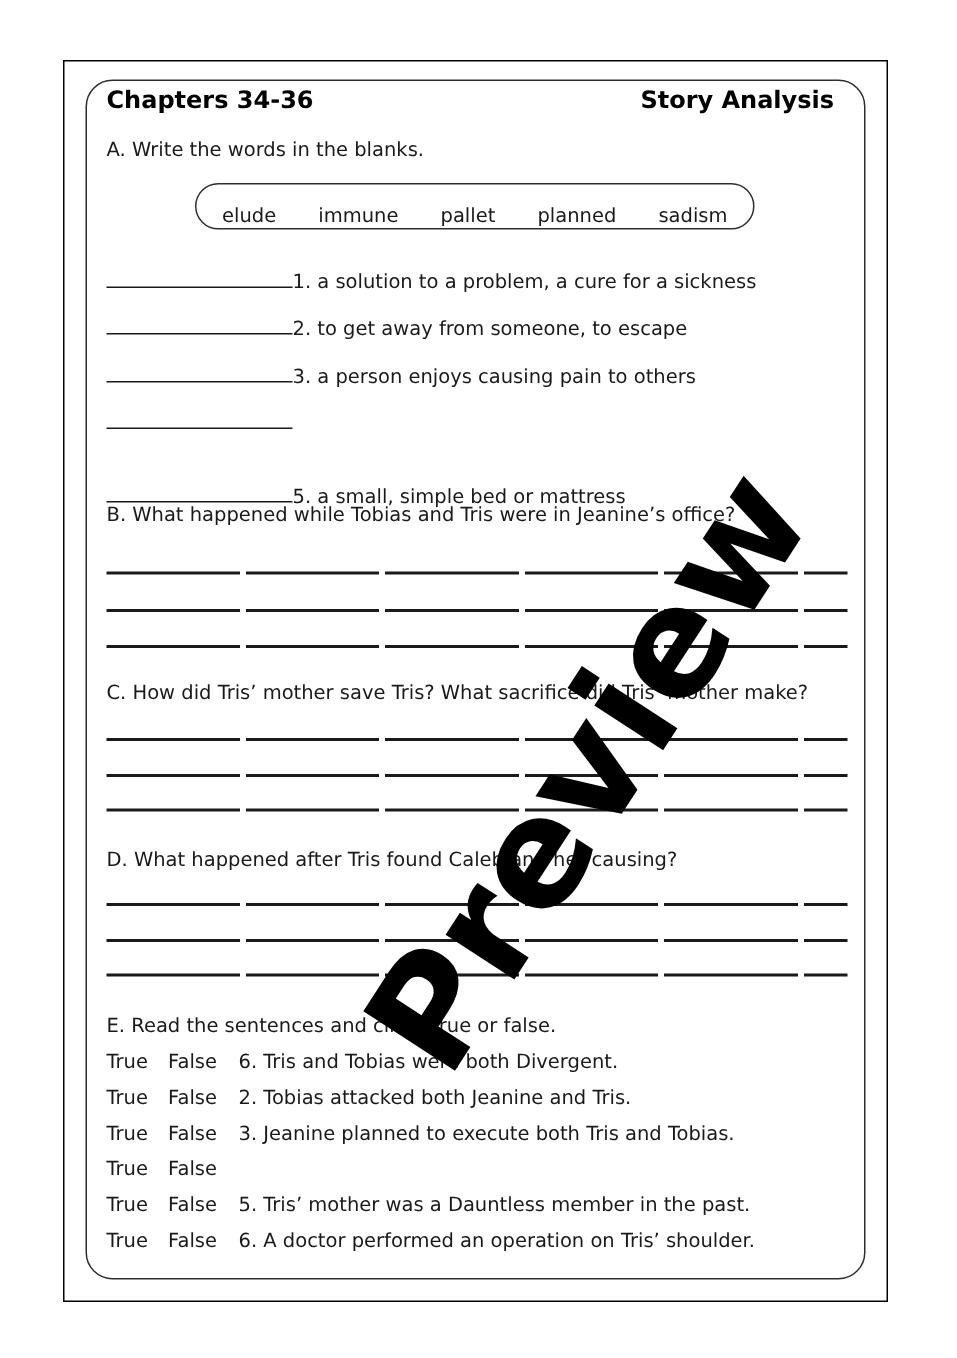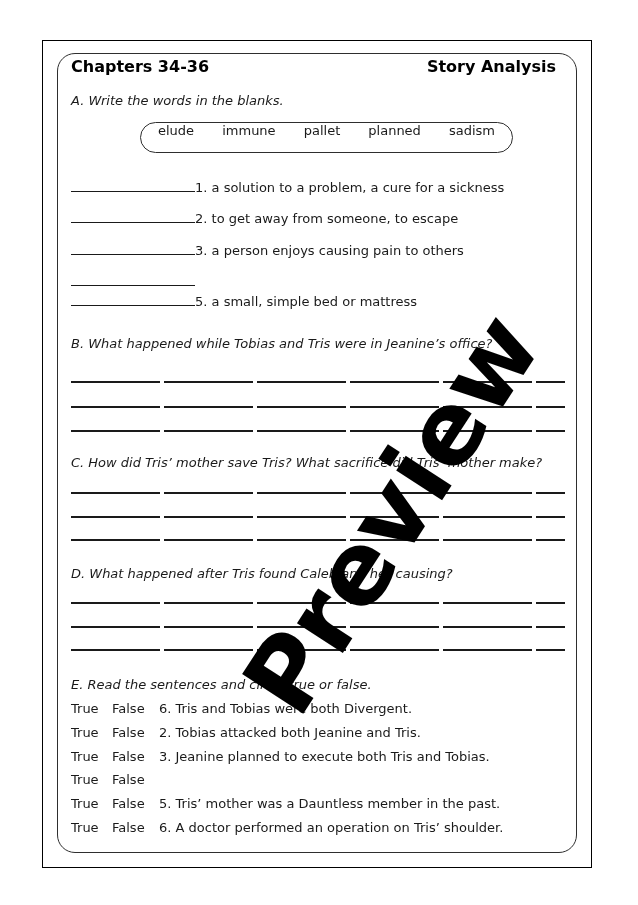--- a/index.html
+++ b/index.html
@@ -20,26 +20,26 @@
     position:absolute;left:57px;top:53px;width:520px;height:800px;
     border:1.5px solid #2e2e2e;
     border-radius:18px;
     box-sizing:border-box;
   }
   .hdr{
     position:absolute;left:71px;top:57px;width:485px;
     display:flex;justify-content:space-between;
     font-size:16px;font-weight:bold;color:#000;
   }
-  .txt{position:absolute;left:71px;font-size:13px;line-height:16px;font-style:italic;}
+  .txt{position:absolute;left:71px;font-size:13px;line-height:16px;}
   .word-bank{
-    position:absolute;left:140px;top:122px;width:373px;height:31px;
+    position:absolute;left:130px;top:122px;width:373px;height:31px;
     border:1.4px solid #2e2e2e;border-radius:15.5px;
     box-sizing:border-box;
-    display:flex;align-items:flex-start;justify-content:space-between;
+    display:flex;align-items:flex-end;justify-content:space-between;
     padding:0 17px;
     font-size:13px;
     gap:28px;
   }
   .vocab-row{
     position:absolute;left:71px;width:500px;
     font-size:13px;line-height:16px;white-space:nowrap;
   }
   .blank{
     display:inline-block;width:124px;height:14px;
@@ -83,21 +83,21 @@
     <span>immune</span>
     <span>pallet</span>
     <span>planned</span>
     <span>sadism</span>
   </div>
 
   <div class="vocab-row" style="top:177px;"><span class="blank"></span><span>1. a solution to a problem, a cure for a sickness</span></div>
   <div class="vocab-row" style="top:208px;"><span class="blank"></span><span>2. to get away from someone, to escape</span></div>
   <div class="vocab-row" style="top:240px;"><span class="blank"></span><span>3. a person enjoys causing pain to others</span></div>
   <div class="vocab-row" style="top:271px;"><span class="blank"></span></div>
-  <div class="vocab-row" style="top:291px;"><span class="blank"></span><span>5. a small, simple bed or mattress</span></div>
+  <div class="vocab-row" style="top:320px;"><span class="blank"></span><span>5. a small, simple bed or mattress</span></div>
 
   <div class="txt" style="top:336px;width:500px;">B. What happened while Tobias and Tris were in Jeanine’s office?</div>
   <div class="wline" style="top:381px;"></div>
   <div class="wline" style="top:406px;"></div>
   <div class="wline" style="top:430px;"></div>
 
   <div class="txt" style="top:455px;width:500px;">C. How did Tris’ mother save Tris? What sacrifice did Tris’ mother make?</div>
   <div class="wline" style="top:492px;"></div>
   <div class="wline" style="top:516px;"></div>
   <div class="wline" style="top:539px;"></div>

